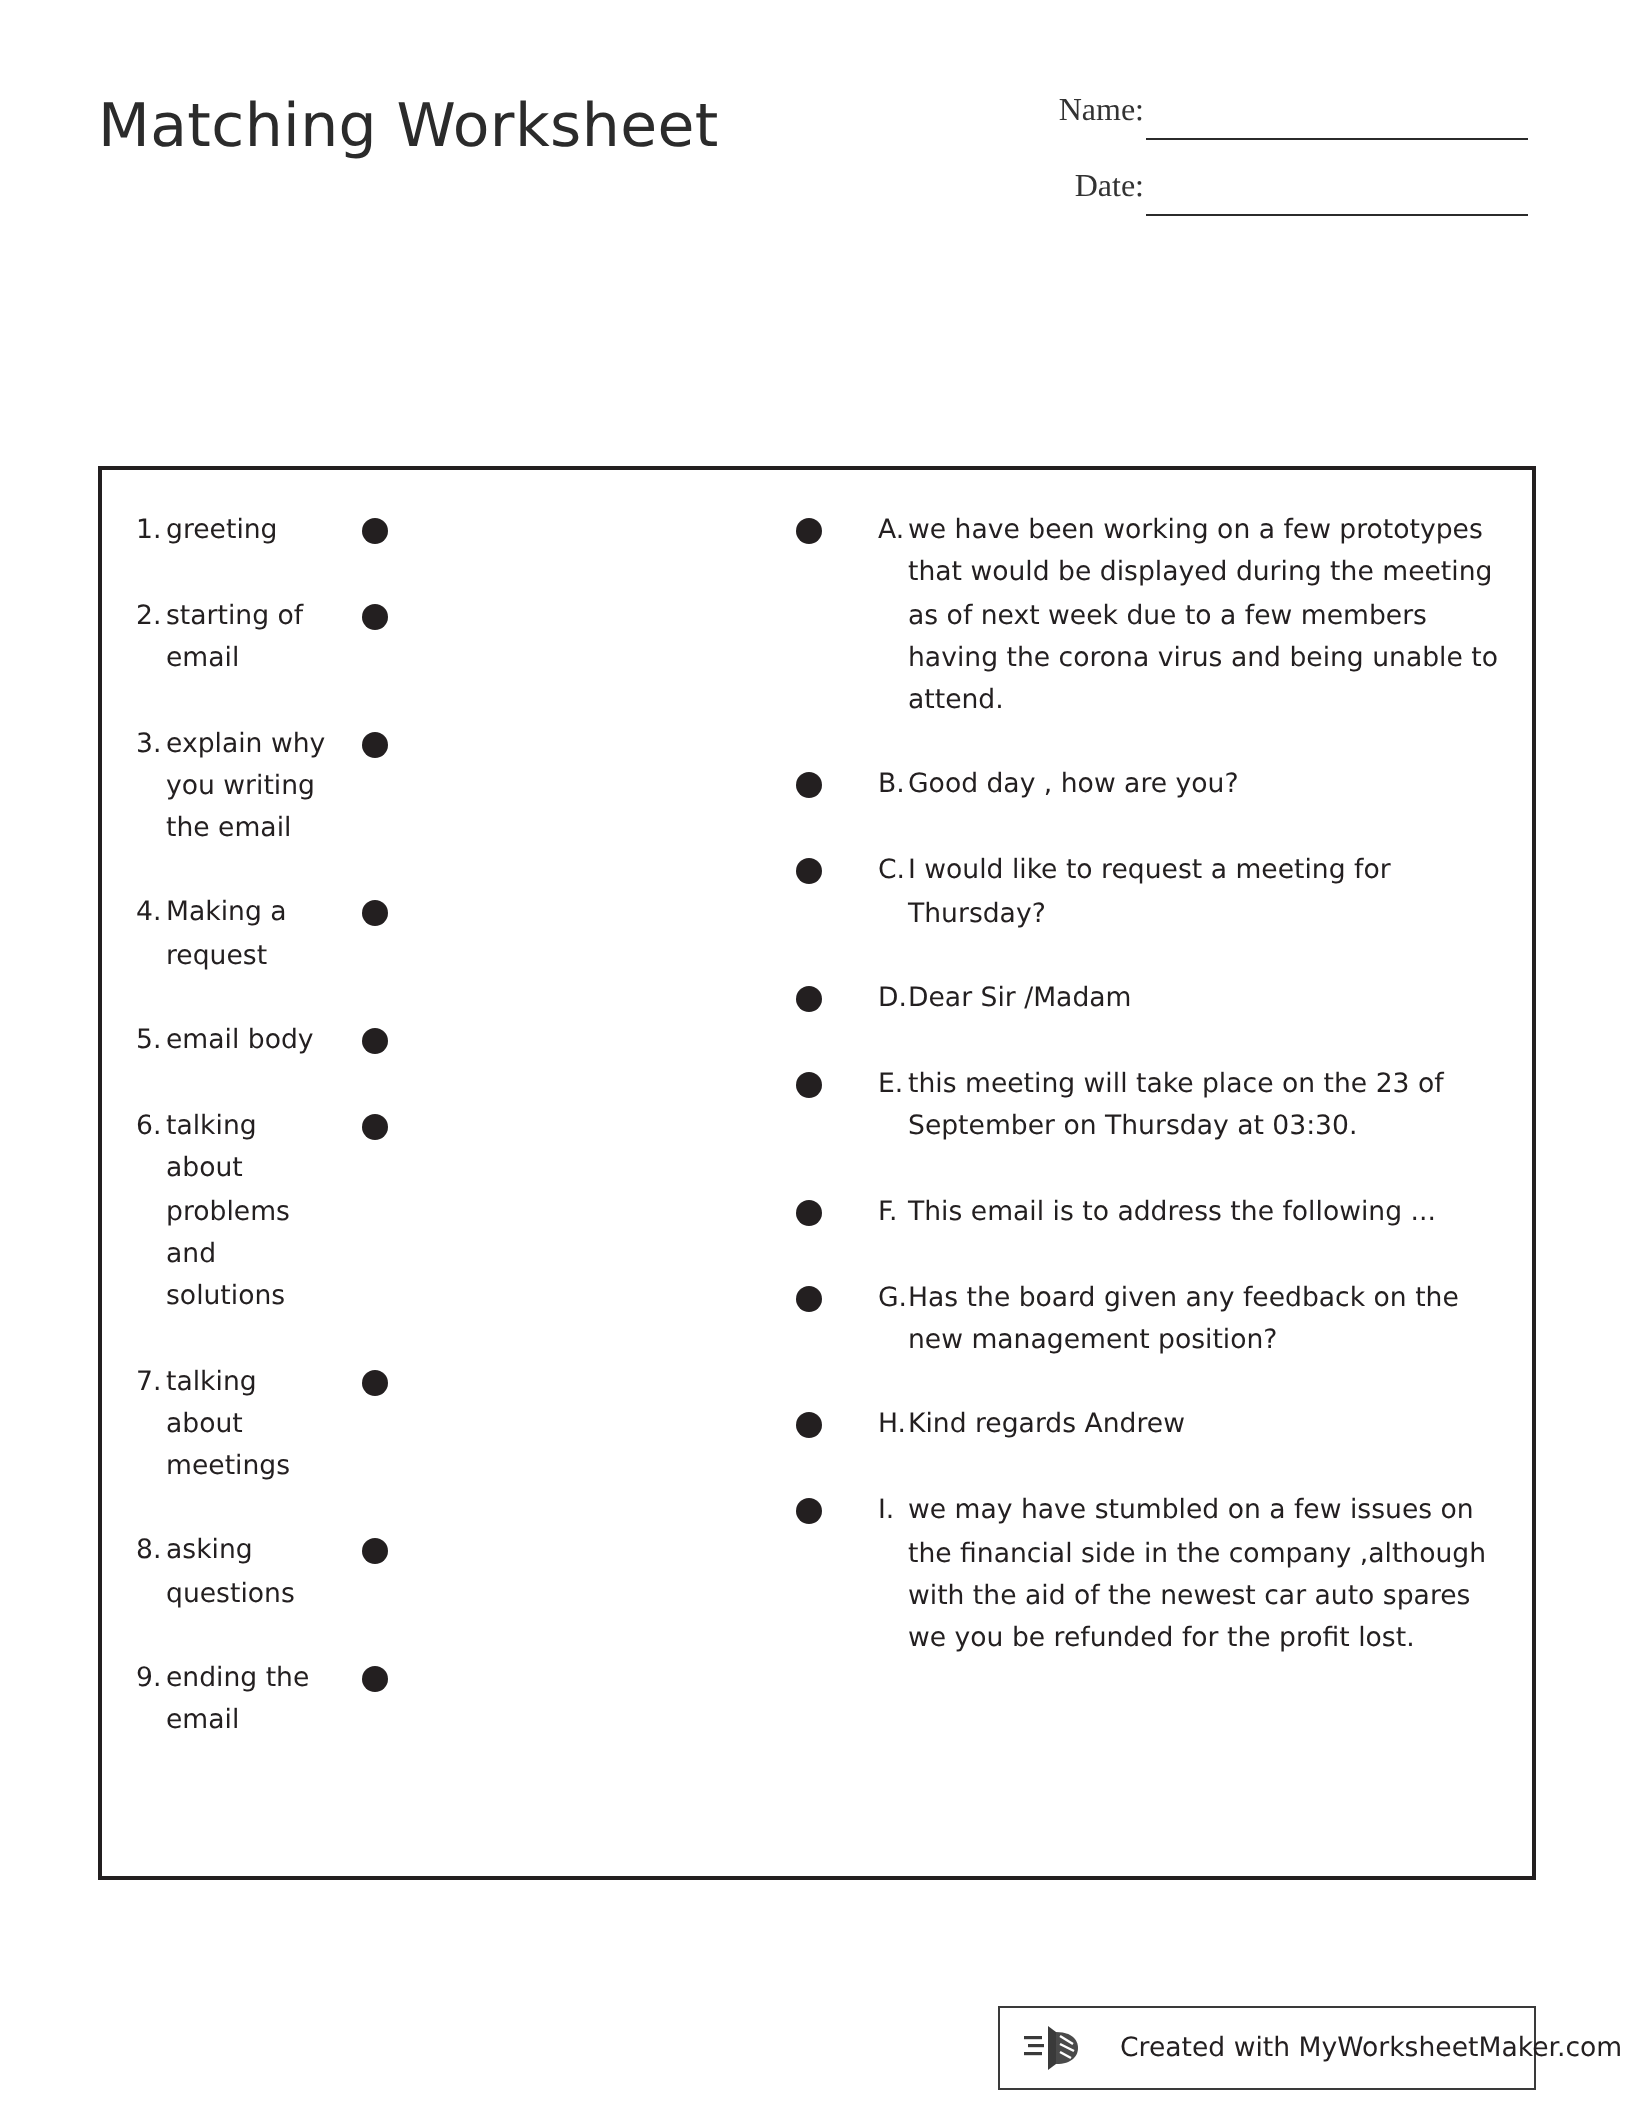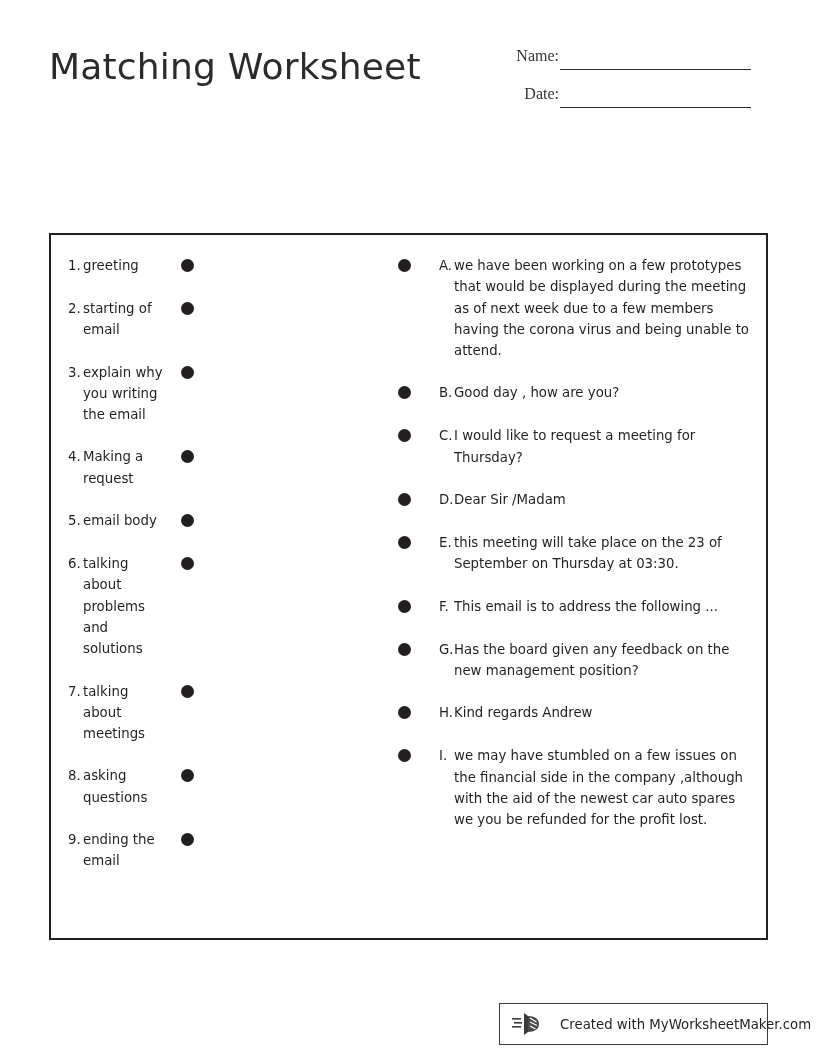--- a/index.html
+++ b/index.html
@@ -27,30 +27,30 @@
     position: absolute;
     left: 49px;
     top: 42px;
     width: 719px;
     height: 80px;
   }
   .title {
     position: absolute;
     left: 0;
     top: 4px;
-    font-size: 36px;
+    font-size: 30px;
     font-weight: 400;
     letter-spacing: 0.2px;
     color: #2b2b2b;
     white-space: nowrap;
     font-family: "DejaVu Sans", sans-serif;
   }
   .namedate {
     position: absolute;
-    right: 17px;
+    right: 4px;
     top: 0;
     width: 300px;
   }
   .nd-row {
     position: relative;
     height: 38px;
   }
   .nd-label {
     position: absolute;
     right: 192px;

